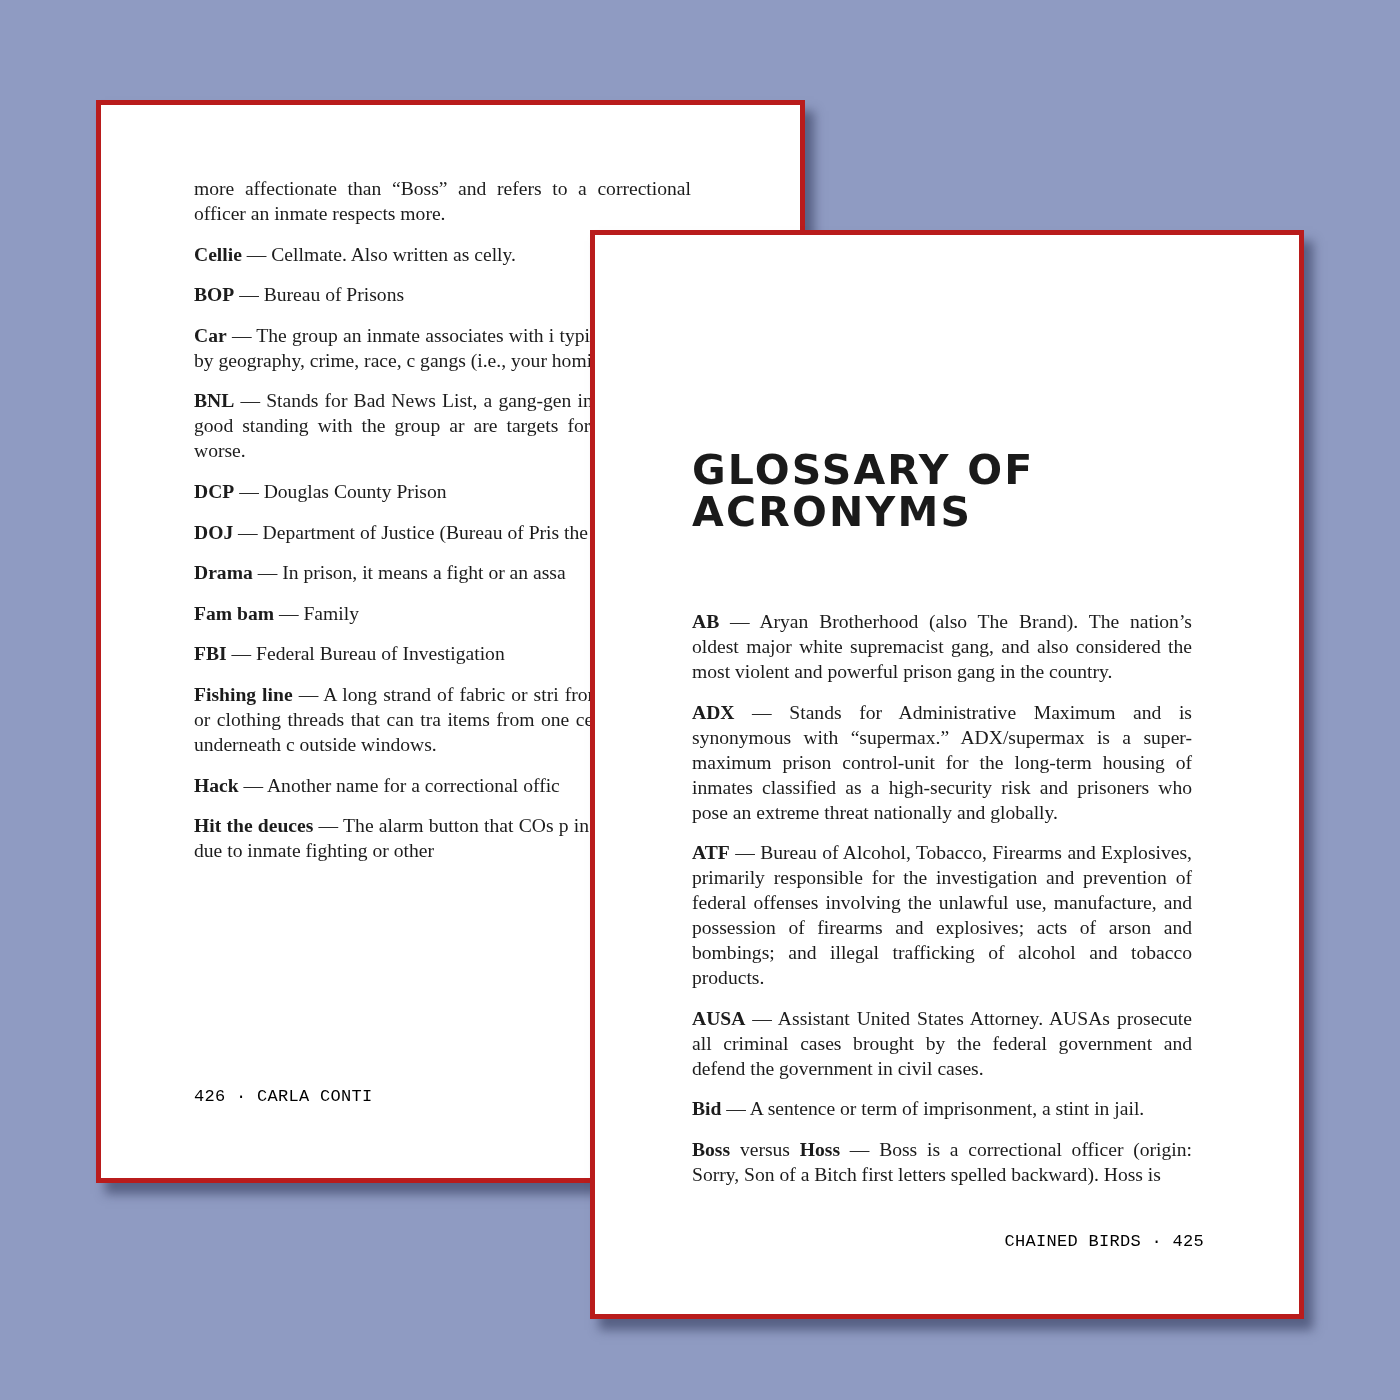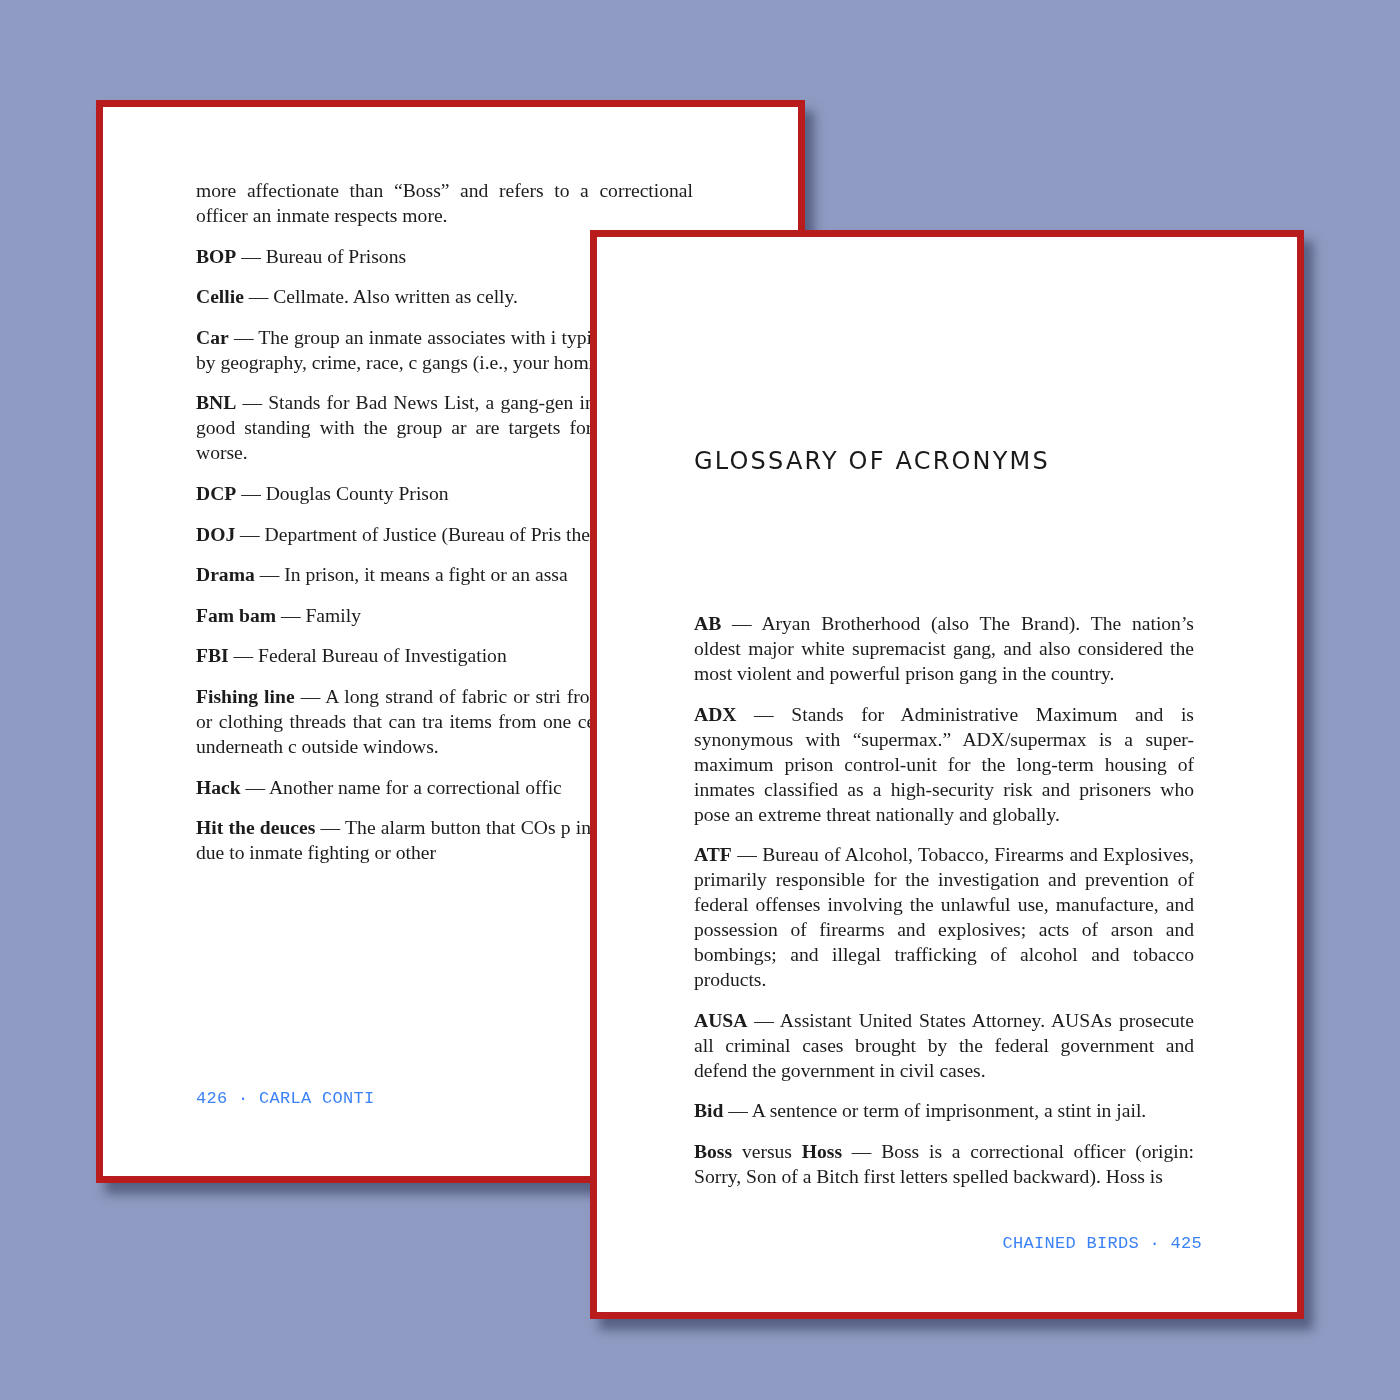--- a/index.html
+++ b/index.html
@@ -5,21 +5,21 @@
   html, body { margin: 0; padding: 0; }
   body {
     width: 1400px; height: 1400px;
     background: #8F9BC2;
     position: relative;
     overflow: hidden;
   }
   .page {
     position: absolute;
     background: #ffffff;
-    border: 7px solid #b91c1c;
+    border: 5px solid #b91c1c;
     box-shadow: 9px 11px 10px rgba(40, 48, 80, 0.55);
     box-sizing: border-box;
     overflow: hidden;
   }
   #left-page { left: 96px; top: 100px; width: 709px; height: 1083px; z-index: 1; }
   #right-page { left: 590px; top: 230px; width: 714px; height: 1089px; z-index: 2; }
 
   .body-text {
     position: absolute;
     font-family: "Liberation Serif", "DejaVu Serif", serif;
@@ -28,52 +28,52 @@
     color: #1c1c1c;
   }
   #left-page .body-text { left: 93px; top: 71px; width: 497px; }
   #right-page .body-text { left: 97px; top: 374px; width: 500px; }
 
   .entry { margin: 0 0 15.6px 0; text-align: justify; }
   .entry .term { font-weight: bold; }
 
   .heading {
     position: absolute;
-    left: 97px; top: 203px;
+    left: 97px; top: 214px;
     width: 520px;
     font-family: "DejaVu Sans", "Liberation Sans", sans-serif;
-    font-weight: normal;
-    font-size: 24px;
+    font-weight: bold;
+    font-size: 41px;
     line-height: 42px;
     letter-spacing: 2.2px;
     color: #1a1a1a;
     text-transform: uppercase;
   }
   .heading span { display: block; }
 
   .folio {
     position: absolute;
     font-family: "Liberation Mono", "DejaVu Sans Mono", monospace;
     font-size: 17px;
-    color: #3b82f6;
+    color: #000000;
     letter-spacing: 0.3px;
     white-space: nowrap;
   }
   #left-page .folio { left: 93px; top: 982px; }
   #right-page .folio { right: 95px; top: 986px; margin-top: 11px; }
 </style>
 </head>
 <body>
 
 <div class="page" id="left-page">
   <div class="body-text">
     <p class="entry">more affectionate than “Boss” and refers to a correctional officer an inmate respects more.</p>
 
+    <p class="entry"><span class="term">Cellie</span><span> — Cellmate. Also written as celly.</span></p>
     <p class="entry"><span class="term">BOP</span><span> — Bureau of Prisons</span></p>
-    <p class="entry"><span class="term">Cellie</span><span> — Cellmate. Also written as celly.</span></p>
     <p class="entry"><span class="term">Car</span><span> — The group an inmate associates with i typically bonded by geography, crime, race, c gangs (i.e., your homies).</span></p>
     <p class="entry"><span class="term">BNL</span><span> — Stands for Bad News List, a gang-gen inmates not in good standing with the group ar are targets for violence or worse.</span></p>
     <p class="entry"><span class="term">DCP</span><span> — Douglas County Prison</span></p>
     <p class="entry"><span class="term">DOJ</span><span> — Department of Justice (Bureau of Pris the DOJ)</span></p>
     <p class="entry"><span class="term">Drama</span><span> — In prison, it means a fight or an assa</span></p>
     <p class="entry"><span class="term">Fam bam</span><span> — Family</span></p>
     <p class="entry"><span class="term">FBI</span><span> — Federal Bureau of Investigation</span></p>
     <p class="entry"><span class="term">Fishing line</span><span> — A long strand of fabric or stri from bed sheets or clothing threads that can tra items from one cell to another underneath c outside windows.</span></p>
     <p class="entry"><span class="term">Hack</span><span> — Another name for a correctional offic</span></p>
     <p class="entry"><span class="term">Hit the deuces</span><span> — The alarm button that COs p in backup COs due to inmate fighting or other</span></p>

